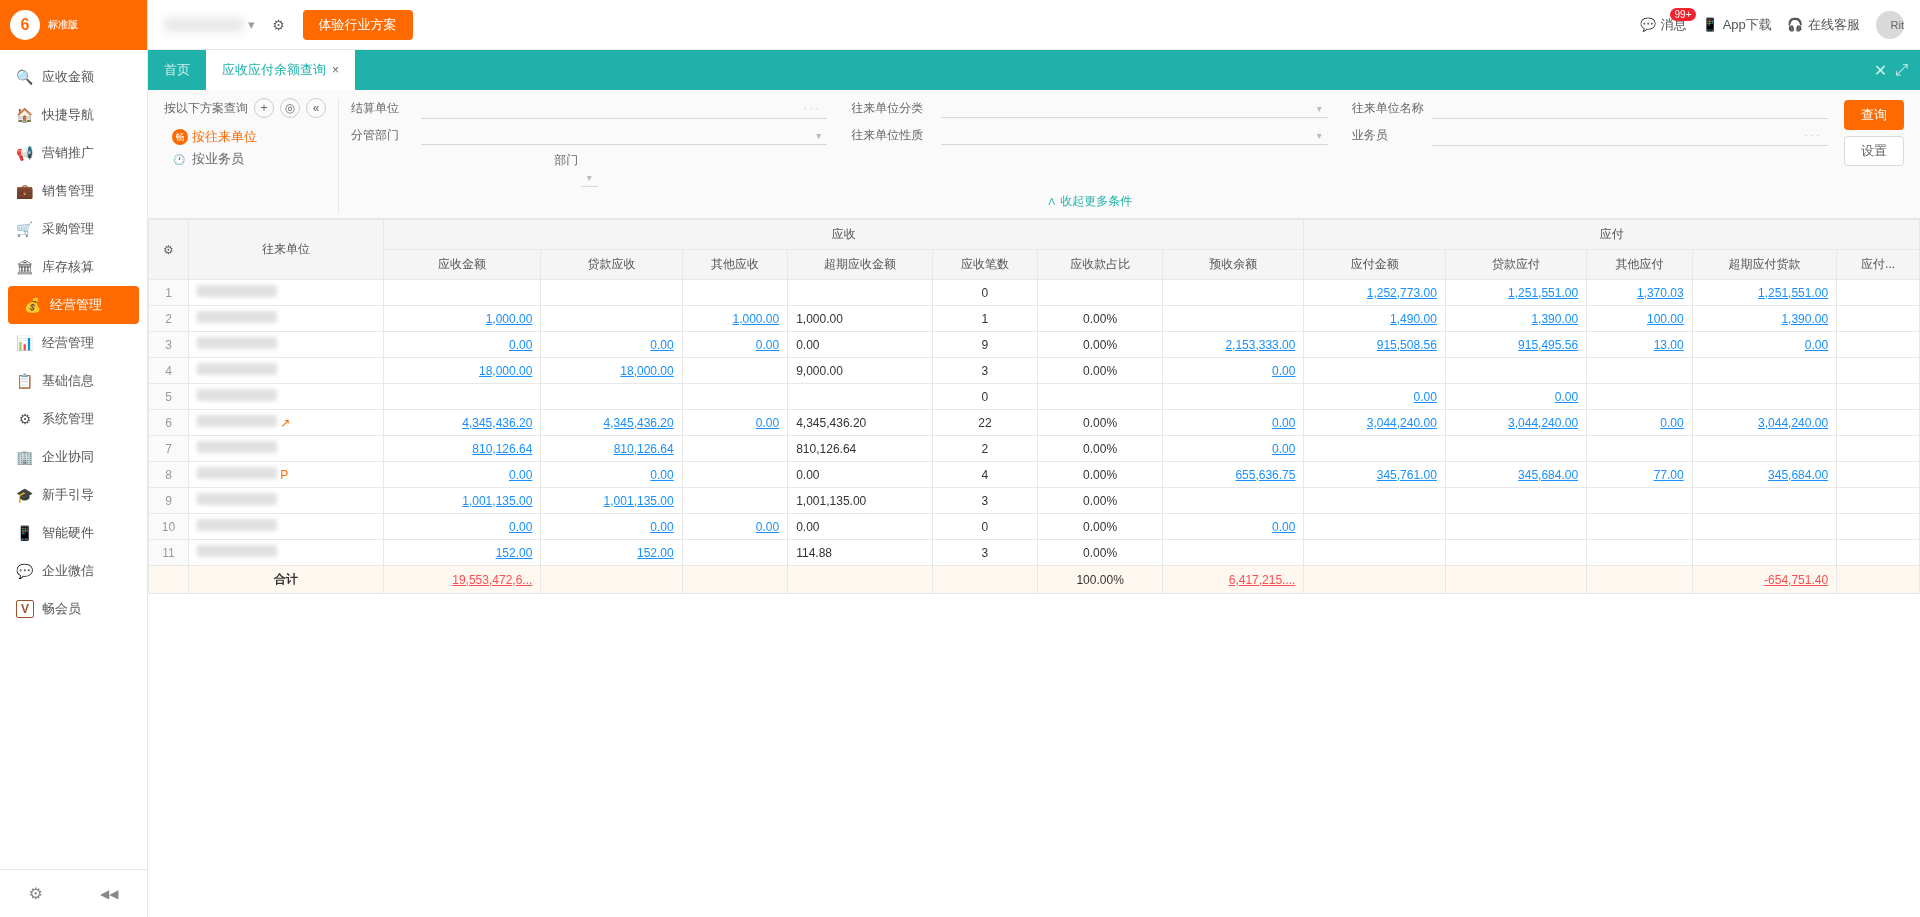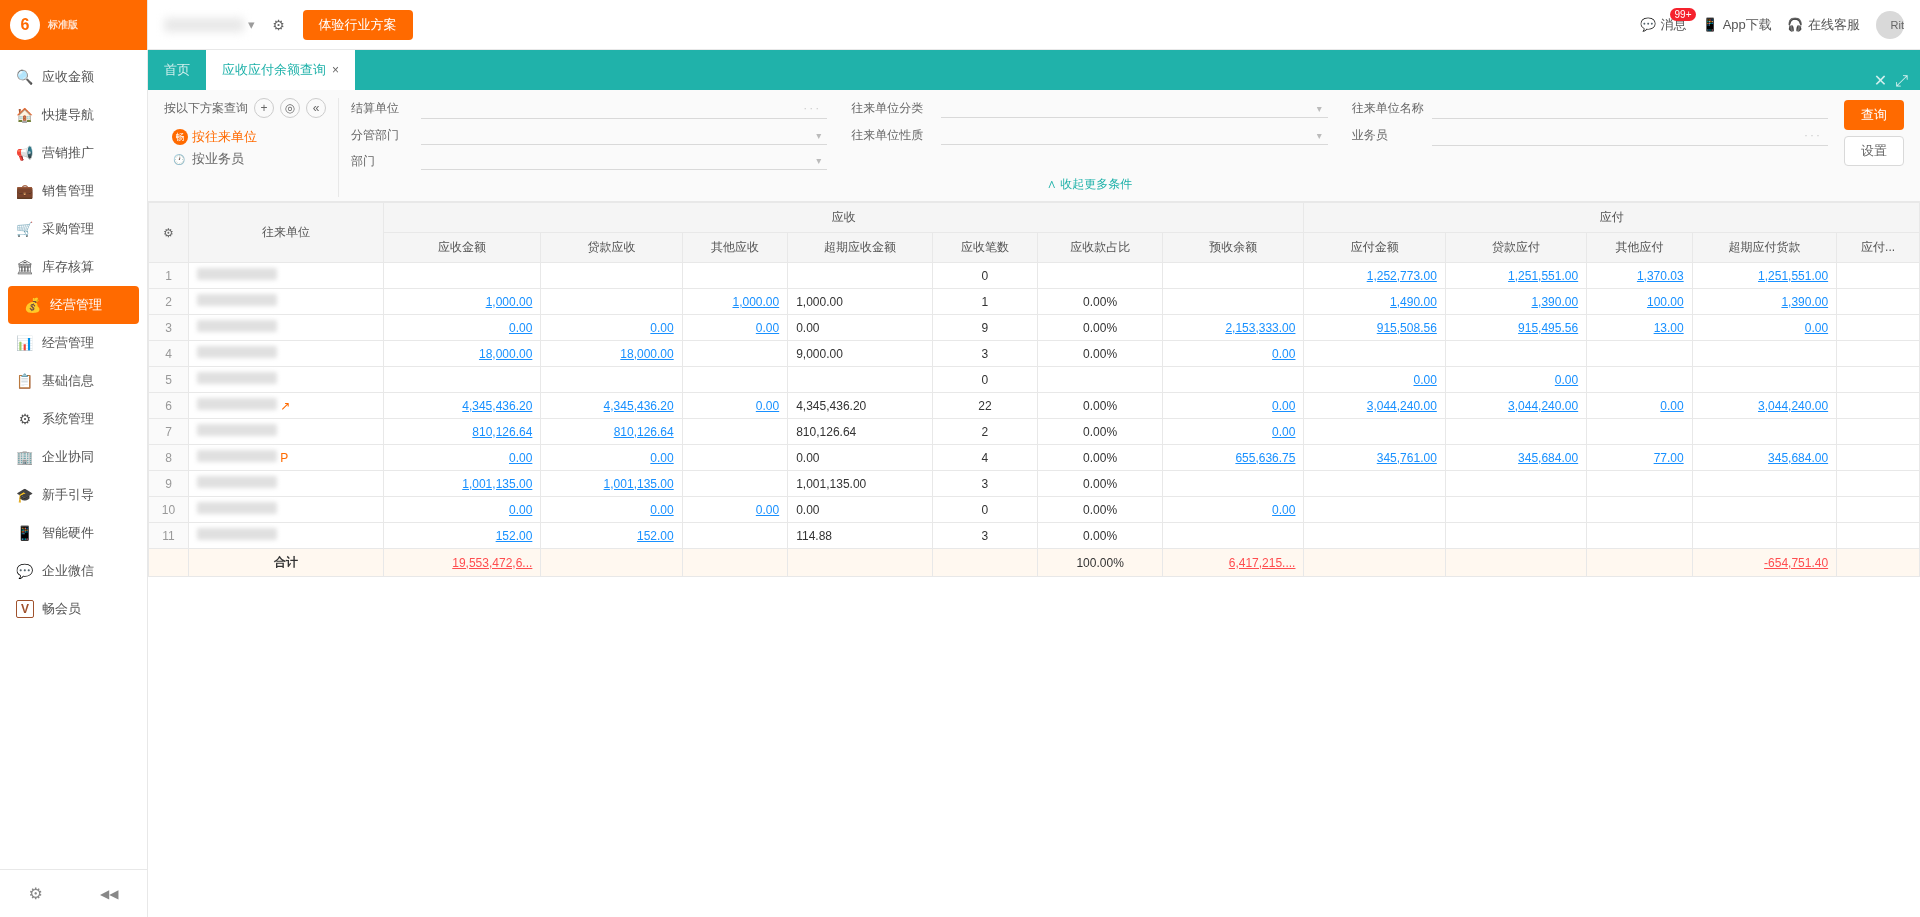--- a/index.html
+++ b/index.html
@@ -28,21 +28,21 @@
     .header-gear { width: 32px; height: 32px; display: flex; align-items: center; justify-content: center; color: #666; cursor: pointer; font-size: 14px; }
     .header-btn-orange { background: #ff6a00; color: #fff; border: none; padding: 6px 16px; border-radius: 4px; cursor: pointer; font-size: 13px; margin-left: 8px; }
     .header-right { display: flex; align-items: center; gap: 16px; }
     .header-msg { display: flex; align-items: center; gap: 4px; color: #555; cursor: pointer; font-size: 13px; position: relative; }
     .header-badge { background: #f5222d; color: #fff; border-radius: 10px; font-size: 10px; padding: 1px 5px; position: absolute; top: -8px; right: -10px; }
     .header-app { display: flex; align-items: center; gap: 4px; color: #555; cursor: pointer; font-size: 13px; }
     .header-service { display: flex; align-items: center; gap: 4px; color: #555; cursor: pointer; font-size: 13px; }
     .header-user { width: 28px; height: 28px; border-radius: 50%; background: #d9d9d9; cursor: pointer; display: flex; align-items: center; justify-content: flex-end; font-size: 11px; color: #666; }
 
     
-    .tabs-bar { position: fixed; top: 50px; left: 148px; right: 0; height: 40px; background: #20b2aa; display: flex; align-items: flex-end; z-index: 98; }
+    .tabs-bar { position: fixed; top: 50px; left: 148px; right: 0; height: 40px; background: #20b2aa; display: flex; align-items: center; z-index: 98; }
     .tab-item { height: 40px; display: flex; align-items: center; padding: 0 16px; color: rgba(255,255,255,0.8); cursor: pointer; font-size: 13px; }
     .tab-item.active { background: #fff; color: #20b2aa; font-weight: 500; }
     .tab-close { margin-left: 6px; color: #666; font-size: 12px; cursor: pointer; }
     .tabs-right { margin-left: auto; display: flex; align-items: center; gap: 8px; padding-right: 12px; }
     .tab-icon-btn { color: rgba(255,255,255,0.8); cursor: pointer; font-size: 16px; }
 
     
     .main { position: absolute; top: 90px; left: 148px; right: 0; bottom: 0; background: #f5f5f5; overflow: hidden; }
     .content-panel { background: #fff; margin: 0; height: 100%; display: flex; flex-direction: column; }
     .page-header { padding: 12px 16px 8px; display: flex; align-items: center; justify-content: space-between; border-bottom: 1px solid #f0f0f0; }
@@ -251,21 +251,21 @@
             </div>
           </div>
           <div style="display:flex; align-items:center;justify-content:space-between;">
             <span style="min-width:80px; color:#666; font-size:12px;">业务员</span>
             <div style="flex:1; border-bottom:1px solid #d9d9d9; padding:3px 6px; display:flex; align-items:center; justify-content:flex-end; cursor:pointer;">
               <span style="color:#ccc; letter-spacing:2px;">···</span>
             </div>
           </div>
         </div>
         <div style="display:grid; grid-template-columns: repeat(3,1fr); gap:8px 24px; margin-bottom:2px;">
-          <div style="display:flex; align-items:center;">
+          <div style="display:flex; align-items:center;flex-direction:column;">
             <span style="min-width:70px; color:#666; font-size:12px;">部门</span>
             <div style="flex:1; border-bottom:1px solid #d9d9d9; padding:3px 6px; display:flex; align-items:center; justify-content:flex-end; cursor:pointer;">
               <span style="color:#bbb; font-size:10px;">▾</span>
             </div>
           </div>
         </div>
         <div style="text-align:center; padding:4px 0; color:#20b2aa; cursor:pointer; font-size:12px;">
           <span>∧ </span>
           <span>收起更多条件</span>
         </div>

